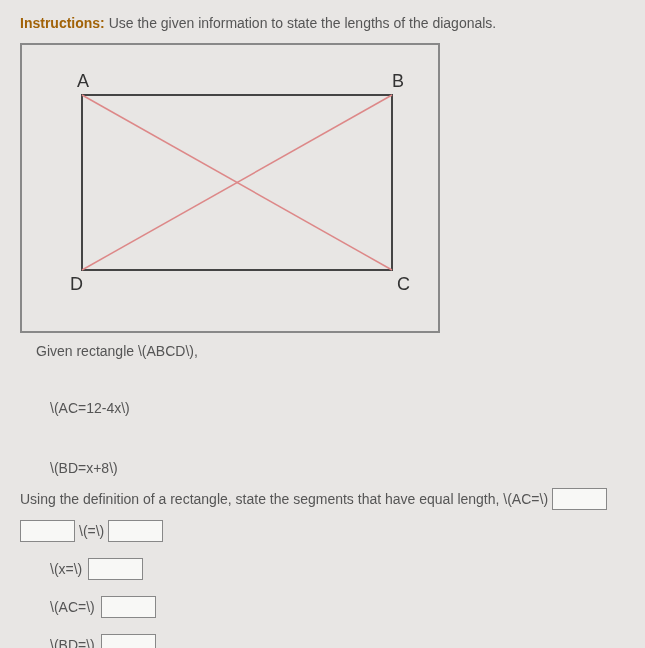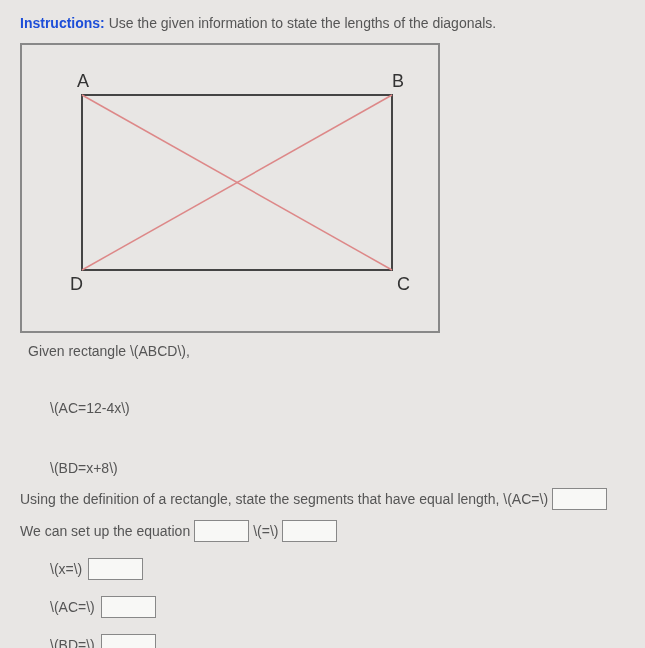--- a/index.html
+++ b/index.html
@@ -7,30 +7,30 @@
       font-family: Arial, sans-serif;
       background: #e8e6e4;
       width: 645px;
       height: 648px;
       padding: 15px 20px;
       color: #555;
       font-size: 14px;
       overflow: hidden;
     }
     .instructions { margin-bottom: 12px; font-size: 14px; }
-    .instructions b { font-weight: bold; color: #1d4ed8; }
+    .instructions b { font-weight: bold; color: #a16207; }
     .diagram-box {
       border: 2px solid #888;
       width: 420px;
       height: 290px;
       margin-bottom: 10px;
       position: relative;
       background: #e8e6e4;
     }
-    .given { margin: 8px 0 4px 8px; }
+    .given { margin: 8px 0 4px 16px; }
     .indent { margin-left: 30px; line-height: 1.4; margin-top: 40px; }
     .prompt-line { margin-top: 10px; display: flex; align-items: center; flex-wrap: wrap; gap: 4px; }
     .answer-box {
       display: inline-block;
       border: 1px solid #888;
       background: #f8f8f6;
       width: 55px;
       height: 22px;
       vertical-align: middle;
     }
@@ -60,21 +60,20 @@
 <div class="given">Given rectangle \(ABCD\),</div>
 <div class="indent">\(AC=12-4x\)</div>
 <div class="indent">\(BD=x+8\)</div>
 
 <div class="prompt-line">
   <span>Using the definition of a rectangle, state the segments that have equal length, \(AC=\)</span>
   <span class="answer-box"></span>
 </div>
 
 <div class="prompt-line">
-  <span>We can set up the equation</span>
   <span class="answer-box"></span>
   <span>\(=\)</span>
   <span class="answer-box"></span>
 </div>
 
 <div class="row">
   <span>\(x=\)</span>
   <span class="answer-box"></span>
 </div>
 

